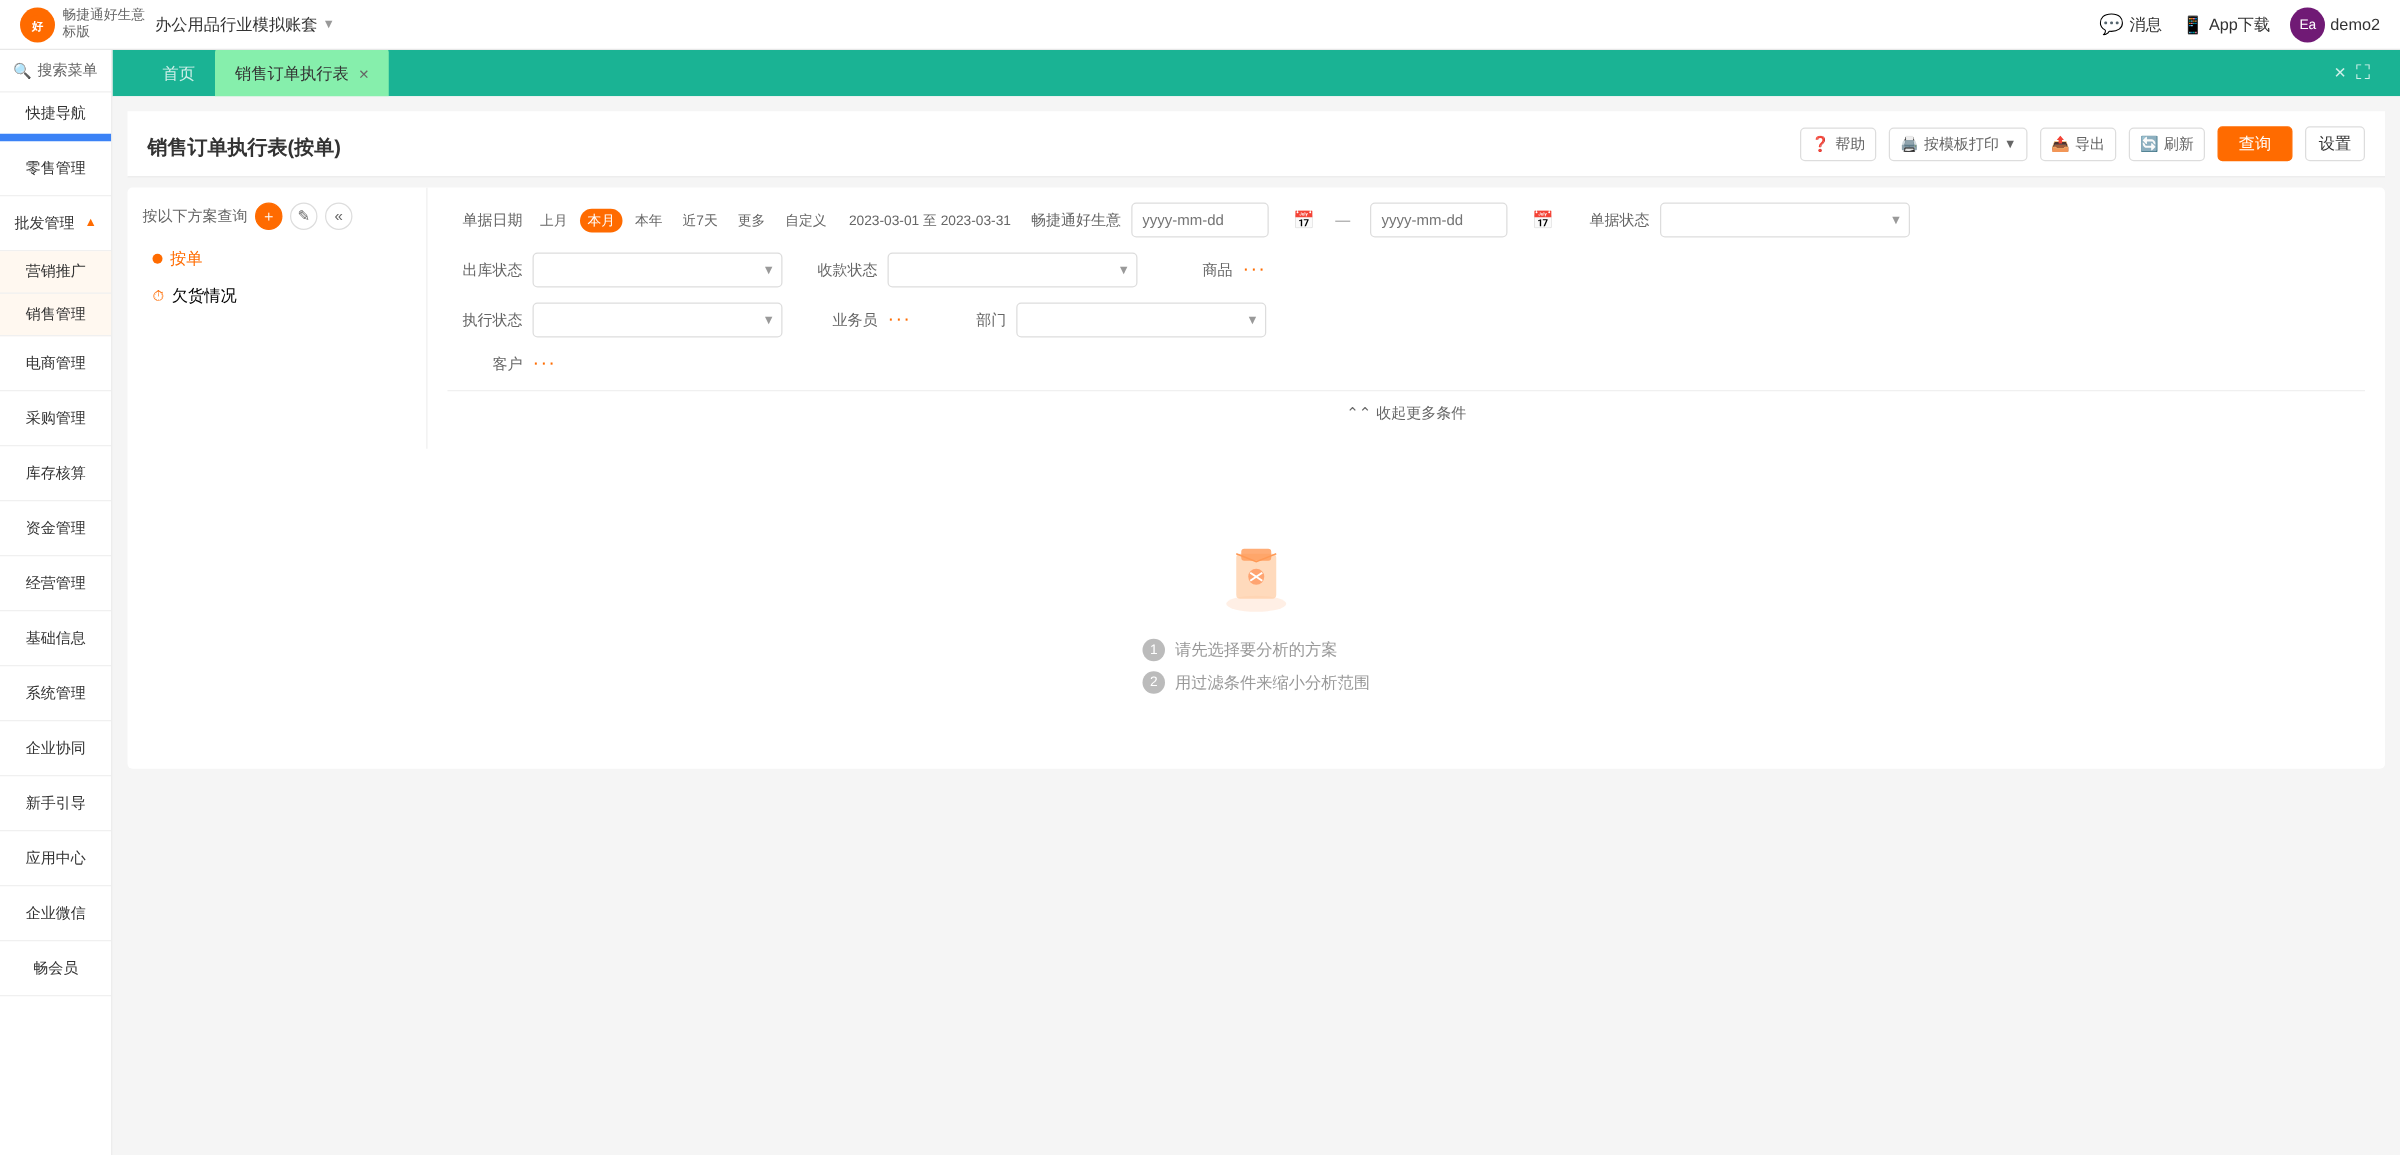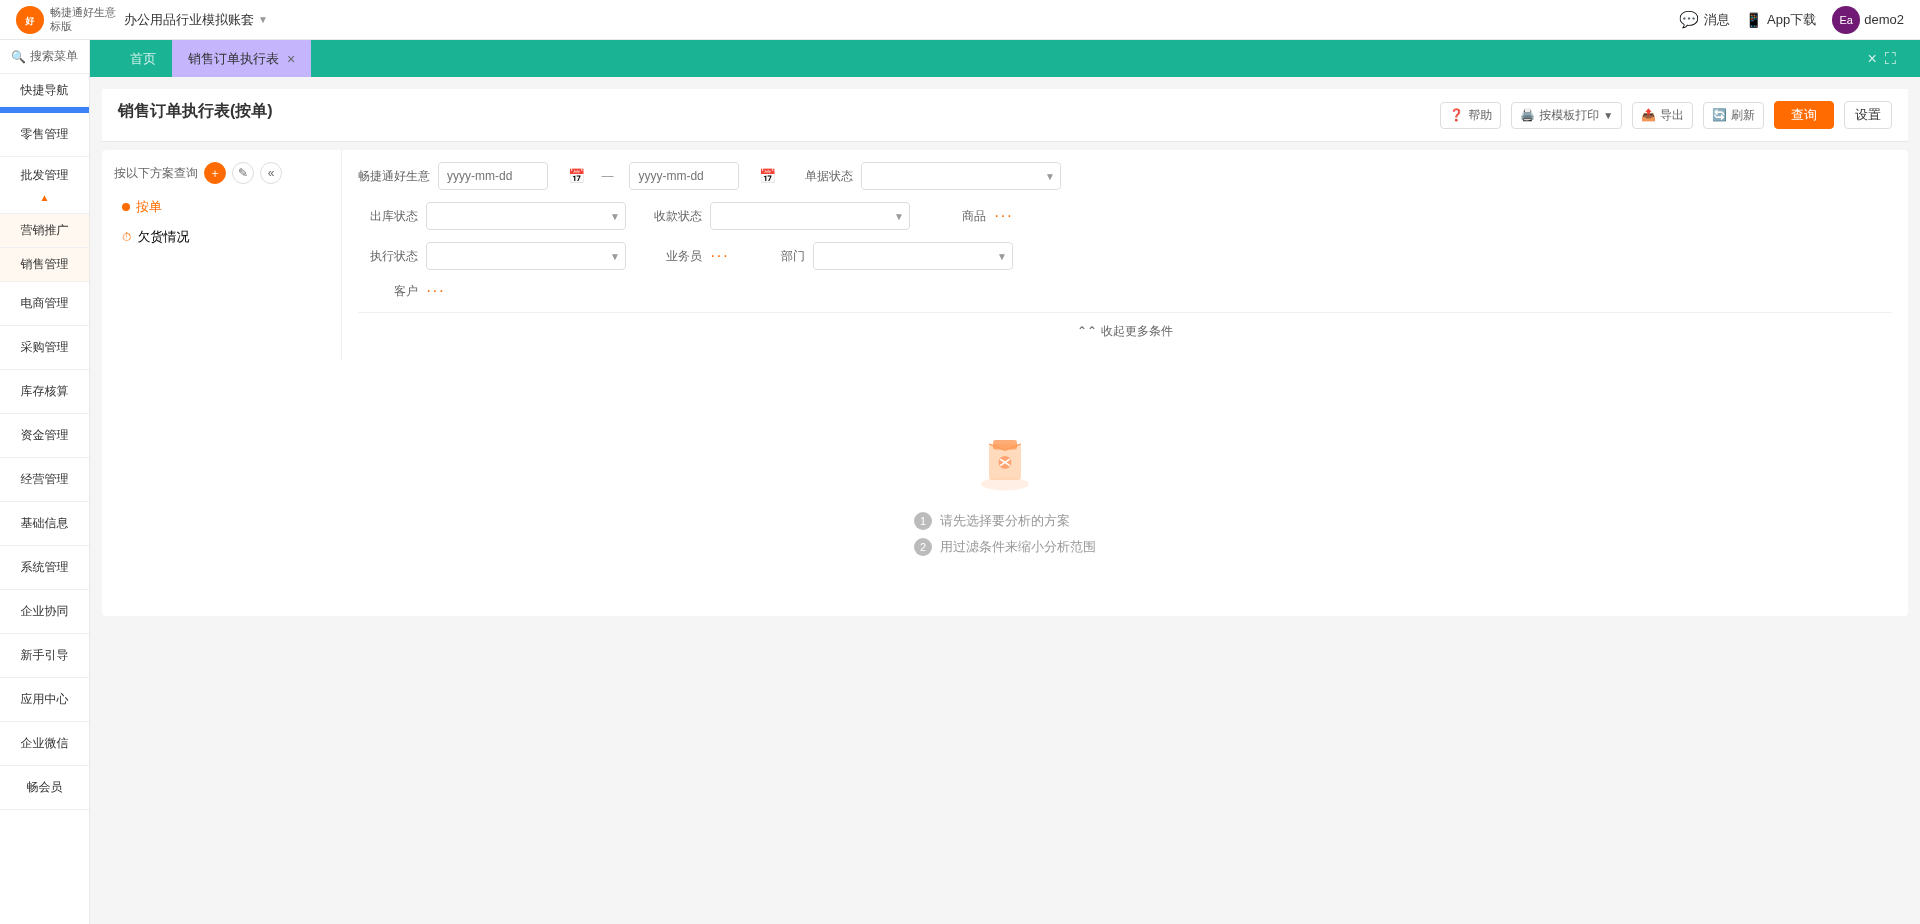--- a/index.html
+++ b/index.html
@@ -100,21 +100,21 @@
       justify-content: center;
       padding: 10px 4px;
       cursor: pointer;
       font-size: 12px;
       color: #333;
       min-height: 44px;
       border-bottom: 1px solid #f0f0f0;
       text-align: center;
     }
     .sidebar-item.has-expand {
-      flex-direction: column;
+      flex-direction: row;
       justify-content: center;
       gap: 8px;
       padding: 10px 8px;
     }
     .sidebar-group {
       background: #fff8f0;
     }
     .sidebar-group-item {
       padding: 8px 8px;
       font-size: 12px;
@@ -158,21 +158,21 @@
       height: 42px;
       display: flex;
       align-items: center;
       padding: 0 16px;
       font-size: 13px;
       cursor: pointer;
       color: rgba(255,255,255,0.8);
       gap: 6px;
     }
     .tab-item.active {
-      background: #c4b5fd;
+      background: #86efac;
       color: #333;
       border-radius: 4px 4px 0 0;
     }
     .tab-close {
       font-size: 14px;
       color: #666;
       cursor: pointer;
       margin-left: 2px;
     }
     .tab-spacer { flex: 1; }
@@ -193,21 +193,21 @@
       background: #f5f5f5;
       overflow-y: auto;
       padding: 12px;
     }
 
     
     .page-title-bar {
       background: #fff;
       padding: 12px 16px;
       display: flex;
-      align-items: flex-start;
+      align-items: flex-end;
       justify-content: space-between;
       border-bottom: 1px solid #e8e8e8;
       margin-bottom: 8px;
     }
     .page-title {
       font-size: 16px;
       font-weight: bold;
       color: #333;
     }
     .page-actions {
@@ -617,20 +617,32 @@
             <div class="filter-nav-item">
               <span style="color:#ff6b00;font-size:12px;">⏱</span>
               <span>欠货情况</span>
             </div>
           </div>
 
           <div class="filter-right">
 
             <div class="filter-row">
               <div class="filter-field">
+                <span class="filter-label">单据日期</span>
+                <div class="period-btns">
+                  <button class="period-btn">上月</button>
+                  <button class="period-btn active">本月</button>
+                  <button class="period-btn">本年</button>
+                  <button class="period-btn">近7天</button>
+                  <button class="period-btn">更多</button>
+                  <button class="period-btn">自定义</button>
+                </div>
+                <span style="font-size:11px;color:#666;margin-left:4px;">2023-03-01 至 2023-03-31</span>
+              </div>
+              <div class="filter-field">
                 <span class="filter-label">畅捷通好生意</span>
                 <div class="date-range">
                   <input class="date-input" type="text" placeholder="yyyy-mm-dd" style="">
                   <span class="date-icon">📅</span>
                   <span class="date-sep">—</span>
                   <input class="date-input" type="text" placeholder="yyyy-mm-dd" style="">
                   <span class="date-icon">📅</span>
                 </div>
               </div>
               <div class="filter-field">

